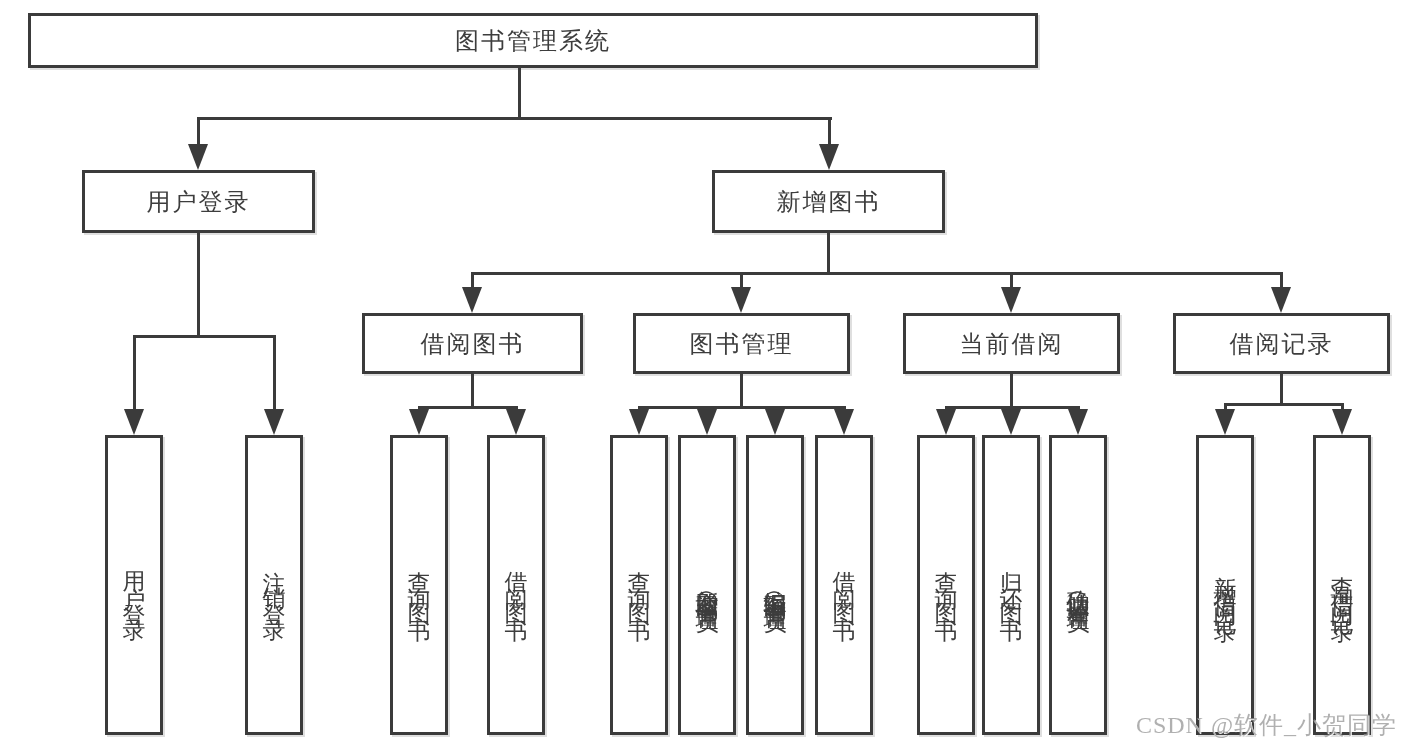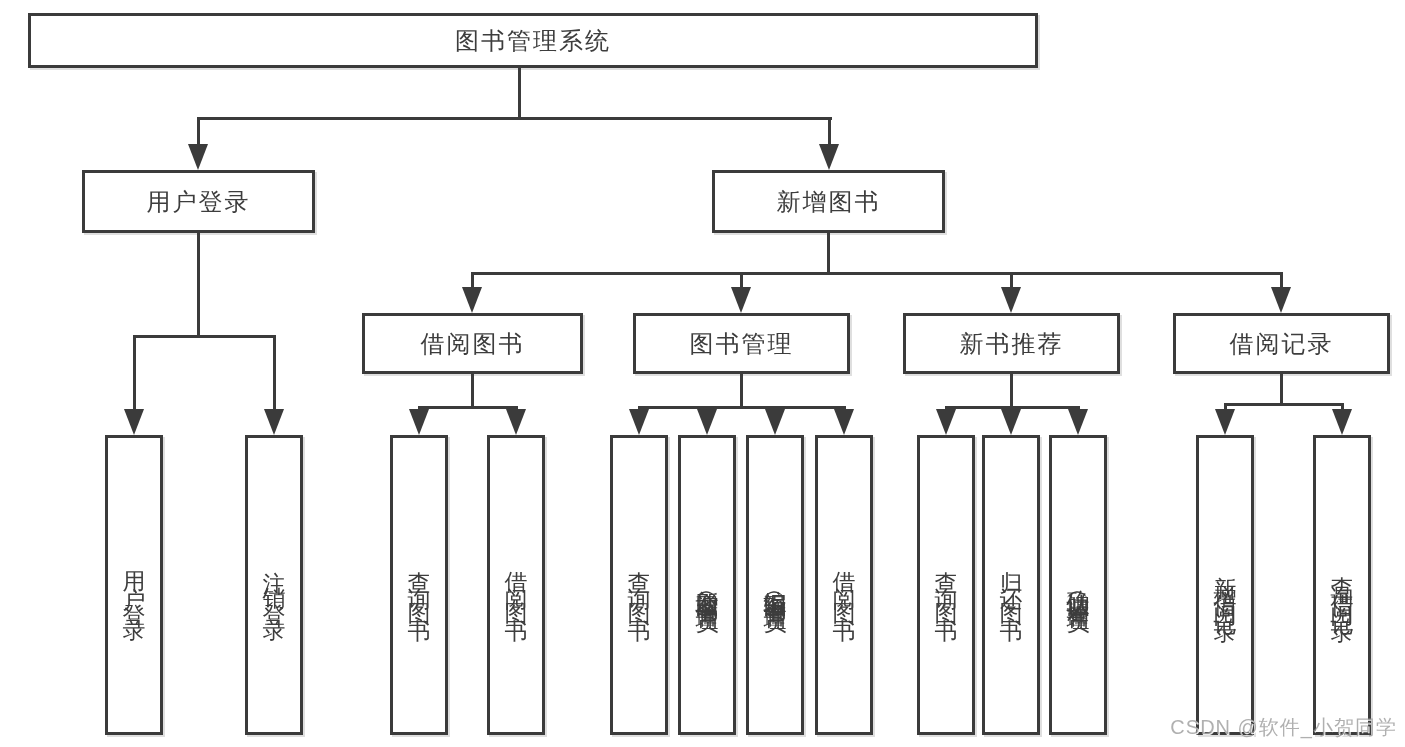--- a/index.html
+++ b/index.html
@@ -21,37 +21,38 @@
   .leaf.long { letter-spacing:3px; }
   .leaf.mid  { letter-spacing:9px; }
   .vline,.hline { position:absolute; background:#3b3b3b; }
   .arrowhead {
     position:absolute; width:0; height:0;
     border-left:10px solid transparent; border-right:10px solid transparent;
     border-top:26px solid #3b3b3b;
   }
   .watermark {
     position:absolute; right:8px; bottom:6px;
-    font-size:20px; color:rgba(150,150,150,0.75); letter-spacing:1px;
+    font-size:24px; color:rgba(150,150,150,0.75); letter-spacing:1px;
     text-shadow:1px 1px 0 rgba(255,255,255,0.9);
+    font-family:Liberation Serif, serif;
   }
 </style>
 </head>
 <body>
 
 <div class="canvas">
 
   <div class="node hnode" style="left:28px;top:13px;width:1010px;height:55px">图书管理系统</div>
 
   <div class="node hnode" style="left:82px;top:170px;width:233px;height:63px">用户登录</div>
   <div class="node hnode" style="left:712px;top:170px;width:233px;height:63px">新增图书</div>
 
   <div class="node hnode" style="left:362px;top:313px;width:221px;height:61px">借阅图书</div>
   <div class="node hnode" style="left:633px;top:313px;width:217px;height:61px">图书管理</div>
-  <div class="node hnode" style="left:903px;top:313px;width:217px;height:61px">新书推荐</div>
+  <div class="node hnode" style="left:903px;top:313px;width:217px;height:61px">当前借阅</div>
   <div class="node hnode" style="left:1173px;top:313px;width:217px;height:61px">借阅记录</div>
 
   <div class="node leaf" style="left:105px;top:435px;width:58px;height:300px">用户登录</div>
   <div class="node leaf" style="left:245px;top:435px;width:58px;height:300px">注销登录</div>
 
   <div class="node leaf" style="left:390px;top:435px;width:58px;height:300px">查询图书</div>
   <div class="node leaf" style="left:487px;top:435px;width:58px;height:300px">借阅图书</div>
 
   <div class="node leaf" style="left:610px;top:435px;width:58px;height:300px">查询图书</div>
   <div class="node leaf long" style="left:678px;top:435px;width:58px;height:300px">新增图书（管理员）</div>

